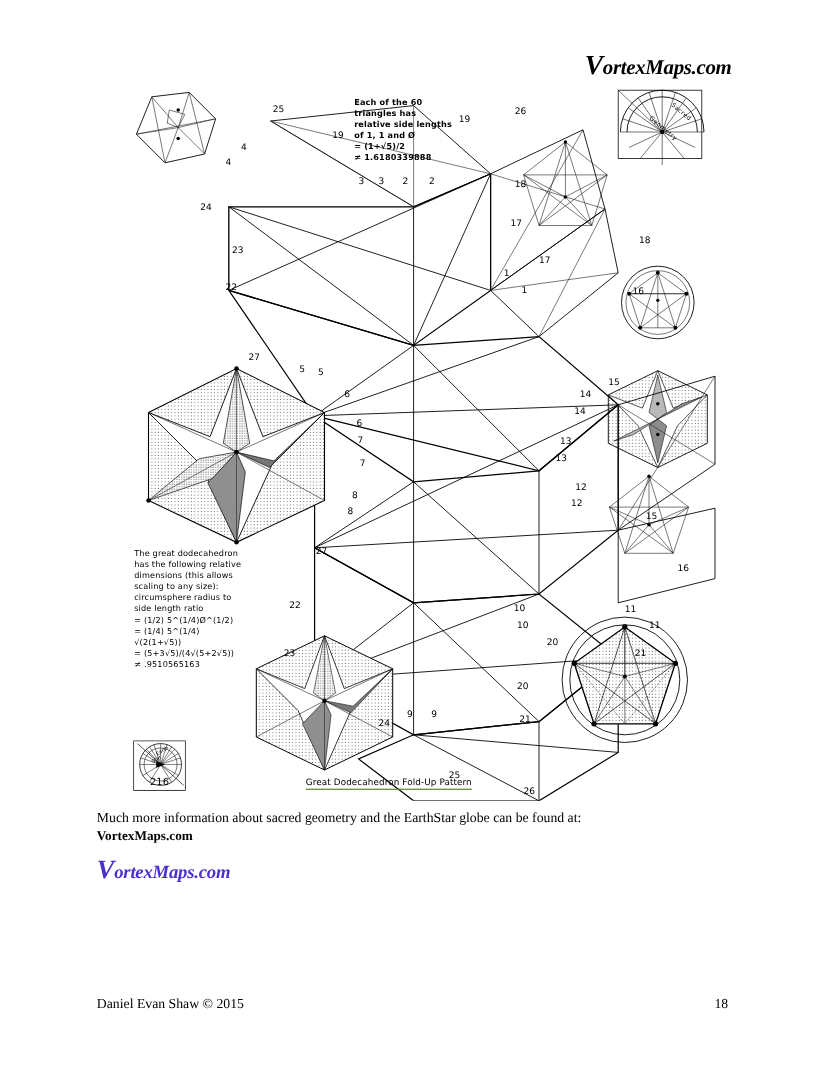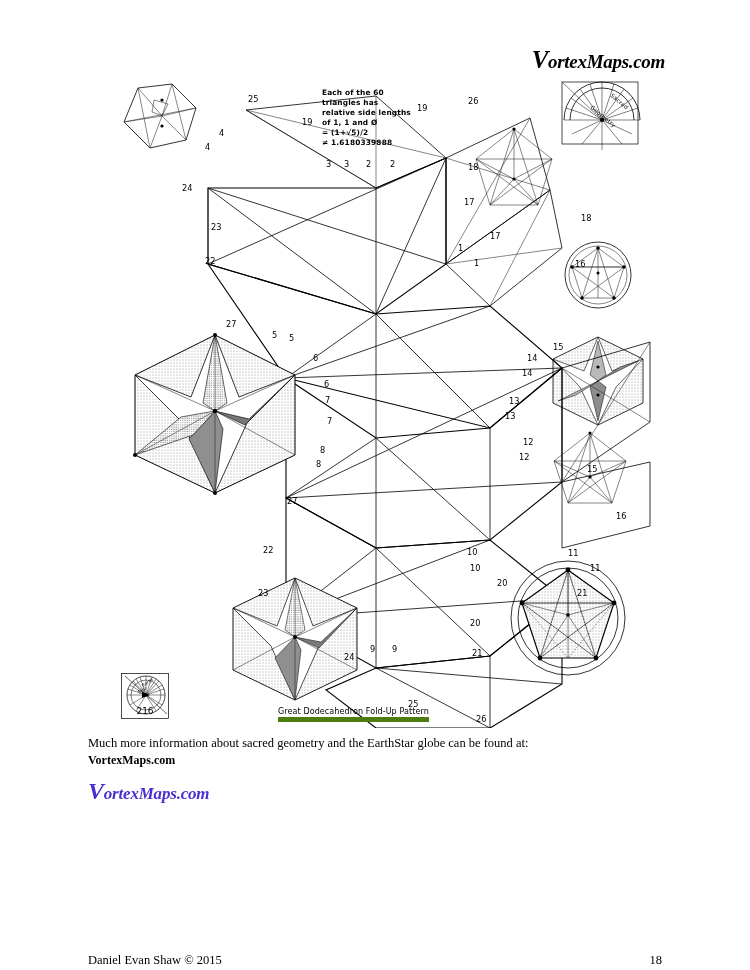--- a/index.html
+++ b/index.html
@@ -34,41 +34,41 @@
   }
   #note-pentagram{left:122px;top:228px;width:96px;}
   #note-triangles{left:322px;top:88px;width:105px;font-weight:bold;}
   #note-dimensions{left:122px;top:498px;width:118px;}
   #note-folding{left:122px;top:631px;width:112px;}
 
   .caption{
     position:absolute;left:278px;top:707px;
     font-family:"DejaVu Sans", sans-serif;
     font-size:8px;color:#000;
-    border-bottom:5px solid #4d7c0f;padding-bottom:1px;
+    border-bottom:1px solid #4d7c0f;padding-bottom:1px;
     letter-spacing:0.1px;white-space:nowrap;
   }
 
   
   .closing{
     position:absolute;left:88px;top:736px;width:590px;
     font-family:"Liberation Serif", serif;font-size:12.5px;color:#000;
   }
   .closing .line1{display:block;margin-bottom:2px;}
   .closing .line2{display:block;font-weight:bold;font-size:12px;}
   .brand-big{
     position:absolute;left:88px;top:778px;
     font-family:"Liberation Serif", serif;
     font-weight:bold;font-style:italic;font-size:17px;
     color:#4a2fd0;letter-spacing:-0.2px;white-space:nowrap;
   }
   .brand-big .cap{font-size:24px;}
 
   
-  .footer{position:absolute;left:88px;right:88px;top:905px;height:18px;margin-top:48px;}
+  .footer{position:absolute;left:88px;right:88px;top:905px;height:18px;}
   .footer .author{
     position:absolute;left:0;top:0;
     font-family:"Liberation Serif", serif;font-size:12.5px;color:#000;
   }
   .footer .pageno{
     position:absolute;right:0;top:0;
     font-family:"Liberation Serif", serif;font-size:12.5px;color:#000;
   }
 
   
@@ -301,20 +301,31 @@
       <span style="position: absolute; left: 408px; top: 699px; font-family: &quot;DejaVu Sans&quot;, sans-serif; font-size: 8.2px; color: rgb(0, 0, 0);">25</span>
       <span style="position: absolute; left: 476px; top: 714px; font-family: &quot;DejaVu Sans&quot;, sans-serif; font-size: 8.2px; color: rgb(0, 0, 0);">26</span>
     </div>
 
   <div class="note" id="note-triangles">Each of the 60
 triangles has
 relative side lengths
 of 1, 1 and Ø
 = (1+√5)/2
 ≠ 1.6180339888</div>
+  <div class="note" id="note-dimensions">The great dodecahedron
+has the following relative
+dimensions (this allows
+scaling to any size):
+circumsphere radius to
+side length ratio
+= (1/2) 5^(1/4)Ø^(1/2)
+= (1/4) 5^(1/4)
+    √(2(1+√5))
+= (5+3√5)/(4√(5+2√5))
+≠ .9510565163</div>
 
   <div style="position:absolute;left:121px;top:673px;">
     <svg width="48" height="46" viewBox="0 0 48 46" xmlns="http://www.w3.org/2000/svg">
       <rect x="0.5" y="0.5" width="47" height="45" fill="none" stroke="#000" stroke-width="0.7"></rect>
       <g transform="translate(25,22)">
         <circle cx="0" cy="0" r="19" fill="none" stroke="#000" stroke-width="0.7"></circle>
         <circle cx="0" cy="0" r="15" fill="none" stroke="#000" stroke-width="0.5"></circle>
         <g stroke="#000" stroke-width="0.45" fill="none">
           <path d="M0,0 L-19,0 M0,0 L-18,-6 M0,0 L-16,-10 M0,0 L-13,-14 M0,0 L-10,-16 M0,0 L-6,-18 M0,0 L0,-19 M0,0 L6,-18 M0,0 L10,-16 M0,0 L13,-14 M0,0 L16,-10 M0,0 L18,-6 M0,0 L19,0"></path>
           <path d="M0,0 L-16,10 M0,0 L-10,16 M0,0 L10,16 M0,0 L16,10"></path>

